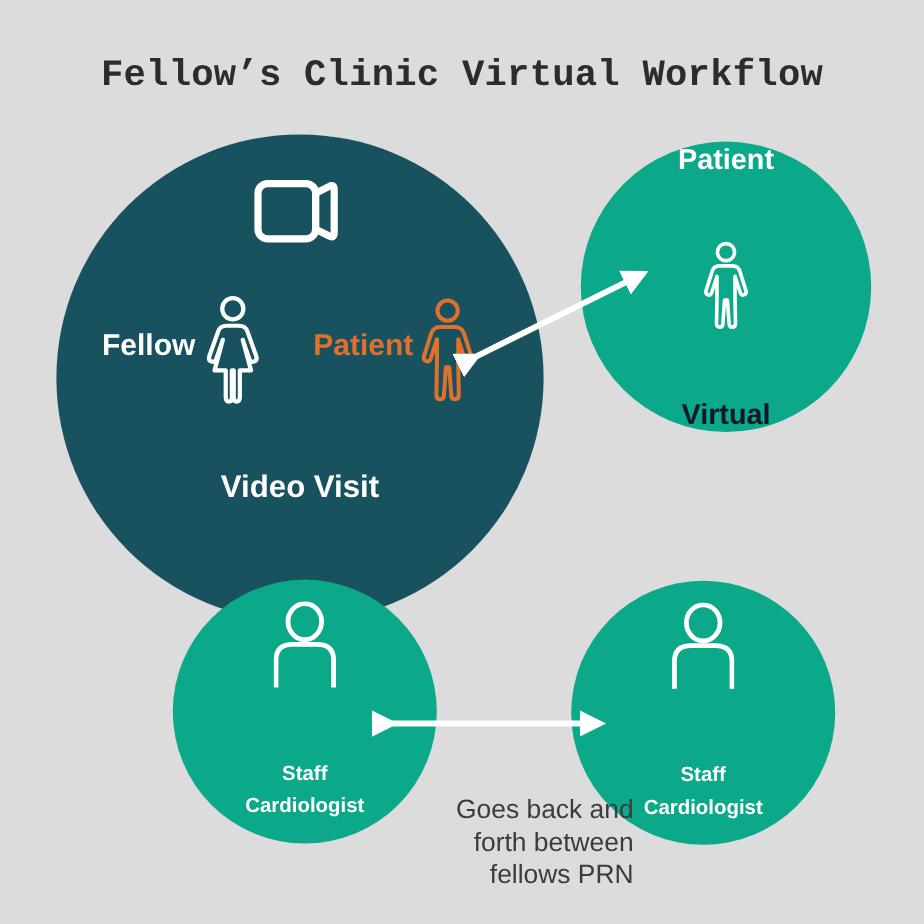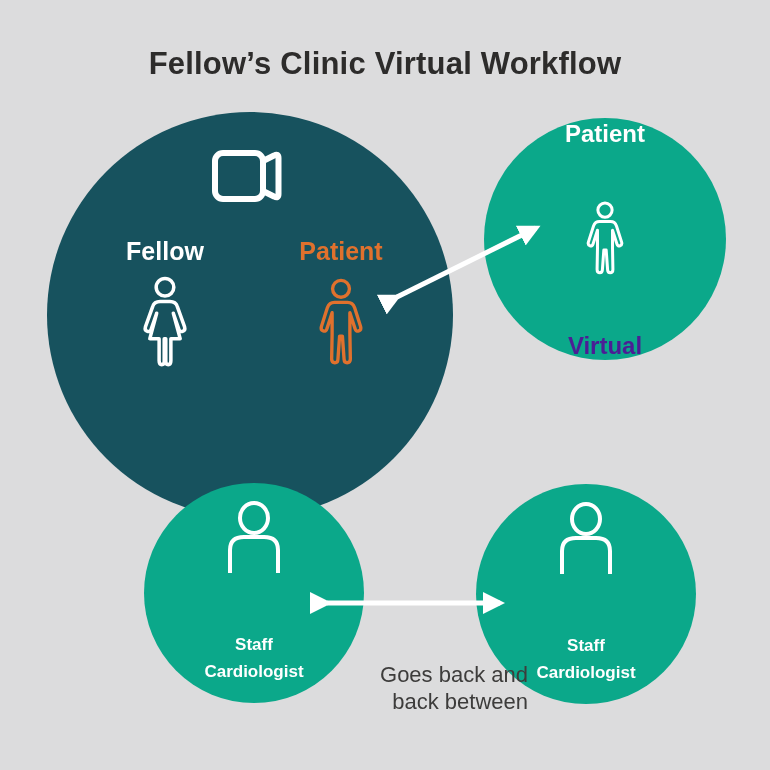--- a/index.html
+++ b/index.html
@@ -7,50 +7,51 @@
     width:770px;height:770px;
     background:#dddddd;
     font-family:"Liberation Sans", sans-serif;
     overflow:hidden;
   }
   .canvas{position:relative;width:770px;height:770px;background:#dcdcdd;}
   .title{
     position:absolute;left:0;top:46px;width:770px;
     text-align:center;font-size:31px;font-weight:700;color:#2d2c2b;
     letter-spacing:0.2px;
+    font-family:Liberation Mono, monospace;
   }
   .circle{position:absolute;border-radius:50%;gap:44px;}
   .dark{background:#17525e;}
   .green{background:#0ba88a;}
 
   
   .main-circle{left:47px;top:112px;width:406px;height:406px;}
   .camera{position:absolute;left:50%;top:37px;transform:translateX(-50%);}
-  .person-group{position:absolute;top:124px;width:160px;display:flex;flex-direction:column;align-items:center;}
+  .person-group{position:absolute;top:124px;width:160px;display:flex;flex-direction:row;align-items:center;}
   .group-fellow{left:38px;}
   .group-patient{left:214px;}
   .person-label{font-size:25px;font-weight:700;color:#ffffff;line-height:30px;}
   .person-label.orange{color:#e0712d;}
   .person-group svg{margin-top:10px;}
   .visit-caption{
     position:absolute;left:0;top:277px;width:406px;text-align:center;
     font-size:26px;font-weight:700;color:#ffffff;line-height:32px;
   }
   .visit-caption span{display:block;}
 
   
   .waiting-circle{
     left:484px;top:118px;width:242px;height:242px;
     display:flex;flex-direction:column;align-items:center;justify-content:center;
   }
   .waiting-label{font-size:24px;font-weight:700;color:#ffffff;line-height:28px;margin-top:2px;}
   .waiting-circle svg{margin-top:9px;}
   .waiting-caption{
     margin-top:10px;text-align:center;
-    font-size:24px;font-weight:700;color:#4c1d95;line-height:29px;
+    font-size:24px;font-weight:700;color:#0f172a;line-height:29px;
   }
   .waiting-caption span{display:block;}
 
   
   .staff-circle{
     width:220px;height:220px;
     display:flex;flex-direction:column;align-items:center;justify-content:center;
   }
   .staff-left{left:144px;top:483px;}
   .staff-right{left:476px;top:484px;}
@@ -93,20 +94,21 @@
 
     <div class="person-group group-patient">
       <div class="person-label orange">Patient</div>
       <svg width="58" height="94" viewBox="0 0 62 96" fill="none" stroke="#e0712d" stroke-width="3.6" stroke-linejoin="round" stroke-linecap="round">
         <circle cx="31" cy="11.5" r="9"></circle>
         <path d="M24 26 Q18.5 26 16.5 31.5 L10 52 Q9 55.5 12 56.5 Q15 57.5 16 54 L21.5 37 V60 L21 86.5 Q21 90.5 24.5 90.5 Q27.5 90.5 27.7 87 L29.5 62 H32.5 L34.3 87 Q34.5 90.5 37.5 90.5 Q41 90.5 41 86.5 L40.5 60 V37 L46 54 Q47 57.5 50 56.5 Q53 55.5 52 52 L45.5 31.5 Q43.5 26 38 26 Z"></path>
       </svg>
     </div>
 
     <div class="visit-caption">
+      <span>Video Visit</span>
     </div>
   </div>
 
   <div class="circle green waiting-circle">
     <div class="waiting-label">Patient</div>
     <svg width="52" height="80" viewBox="0 0 62 96" fill="none" stroke="#ffffff" stroke-width="3.8" stroke-linejoin="round" stroke-linecap="round">
       <circle cx="31" cy="11.5" r="9"></circle>
       <path d="M24 26 Q18.5 26 16.5 31.5 L10 52 Q9 55.5 12 56.5 Q15 57.5 16 54 L21.5 37 V60 L21 86.5 Q21 90.5 24.5 90.5 Q27.5 90.5 27.7 87 L29.5 62 H32.5 L34.3 87 Q34.5 90.5 37.5 90.5 Q41 90.5 41 86.5 L40.5 60 V37 L46 54 Q47 57.5 50 56.5 Q53 55.5 52 52 L45.5 31.5 Q43.5 26 38 26 Z"></path>
     </svg>
     <div class="waiting-caption">
@@ -131,21 +133,22 @@
       <path d="M2 72 V49 Q2 36 16 36 H36 Q50 36 50 49 V72"></path>
     </svg>
     <div class="staff-caption">
       <span>Staff</span>
       <span>Cardiologist</span>
     </div>
   </div>
 
   <div class="note">
     <span>Goes back and</span>
-    <span>back between</span>
+    <span>forth between</span>
+    <span>fellows PRN</span>
   </div>
 
   <svg class="arrows" width="770" height="770" viewBox="0 0 770 770">
     <defs>
       <marker id="ah" markerWidth="6" markerHeight="6" refX="3.4" refY="2.2" orient="auto" markerUnits="strokeWidth">
         <path d="M0 0 L4.4 2.2 L0 4.4 Z" fill="#ffffff"></path>
       </marker>
     </defs>
     <line x1="397" y1="297" x2="536" y2="228" stroke="#ffffff" stroke-width="5" marker-start="url(#ah)" marker-end="url(#ah)"></line>
     <line x1="327" y1="603" x2="500" y2="603" stroke="#ffffff" stroke-width="5" marker-start="url(#ah)" marker-end="url(#ah)"></line>

